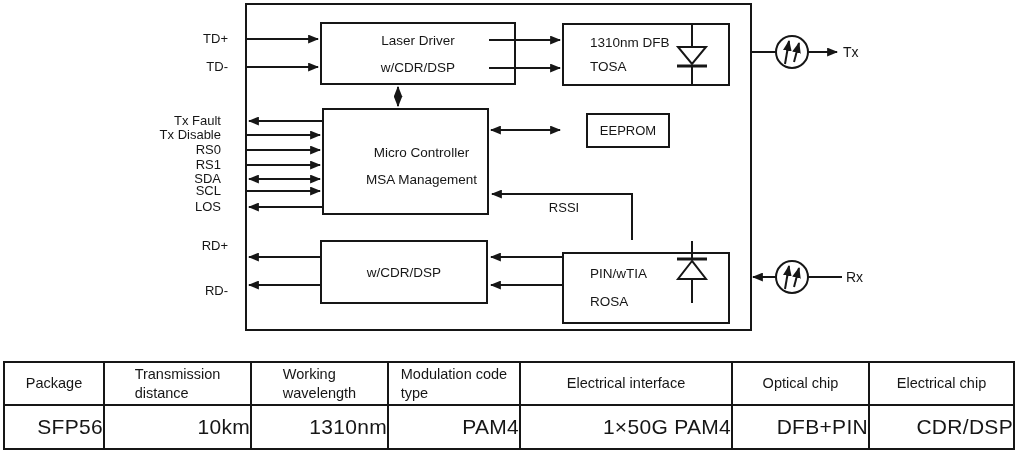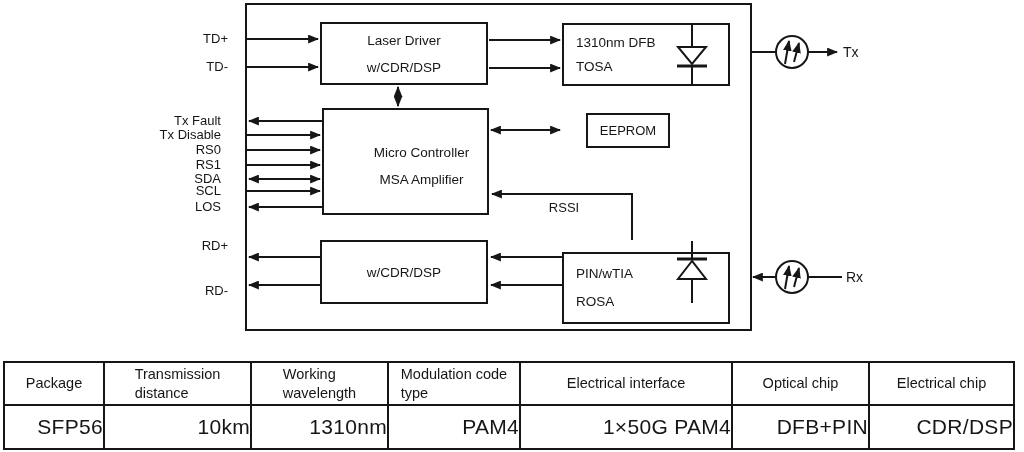--- a/index.html
+++ b/index.html
@@ -7,21 +7,21 @@
     position:relative;width:1024px;height:452px;background:#ffffff;
     font-family:"Liberation Sans",sans-serif;color:#161616;overflow:hidden;
   }
   .diagram{position:absolute;left:0;top:0;width:1024px;height:358px;}
   svg.wires{position:absolute;left:0;top:0;}
   .blk{
     position:absolute;border:2px solid #161616;box-sizing:border-box;
     display:flex;flex-direction:column;align-items:center;justify-content:center;
     font-size:13.5px;line-height:27px;text-align:center;background:transparent;
   }
-  .blk.leftalign{align-items:flex-start;text-align:left;padding-left:12px;line-height:24px;}
+  .blk.leftalign{align-items:flex-start;text-align:left;padding-left:26px;line-height:24px;}
   .blk .bl{display:block;white-space:nowrap;}
   .pin{position:absolute;font-size:13px;line-height:16px;white-space:nowrap;}
   .lbl{position:absolute;font-size:14px;line-height:18px;white-space:nowrap;}
   .spec{
     position:absolute;left:3px;top:361px;border-collapse:collapse;table-layout:fixed;
     background:#ffffff;
   }
   .spec th,.spec td{border:2px solid #161616;padding:0;overflow:hidden;}
   .spec th{height:41px;font-size:14.5px;font-weight:normal;text-align:center;vertical-align:middle;}
   .spec td{height:42px;font-size:21px;font-weight:normal;text-align:right;vertical-align:middle;letter-spacing:.3px;}
@@ -102,33 +102,33 @@
         </g>
 
         <g>
           <circle cx="792" cy="277" r="16" fill="#ffffff"></circle>
           <line x1="785" y1="289" x2="789" y2="266" marker-end="url(#ah)"></line>
           <line x1="794" y1="287" x2="799" y2="268" marker-end="url(#ah)"></line>
         </g>
       </g>
     </svg>
 
-    <div class="blk" style="left:320px;top:22px;width:168px;height:63px;">
+    <div class="blk" style="left:320px;top:22px;width:196px;height:63px;">
       <span class="bl">Laser Driver</span>
       <span class="bl">w/CDR/DSP</span>
     </div>
 
     <div class="blk leftalign" style="left:562px;top:23px;width:168px;height:63px;">
       <span class="bl">1310nm DFB</span>
       <span class="bl">TOSA</span>
     </div>
 
     <div class="blk" style="left:322px;top:108px;width:167px;height:107px;padding-top:8px;padding-left:32px;">
       <span class="bl">Micro Controller</span>
-      <span class="bl">MSA Amplifier</span>
+      <span class="bl">MSA Management</span>
     </div>
 
     <div class="blk" style="left:562px;top:113px;width:84px;height:35px;font-size:13px;margin-left:24px;">
       <span class="bl">EEPROM</span>
     </div>
 
     <div class="blk" style="left:320px;top:240px;width:168px;height:64px;">
       <span class="bl">w/CDR/DSP</span>
     </div>
 

